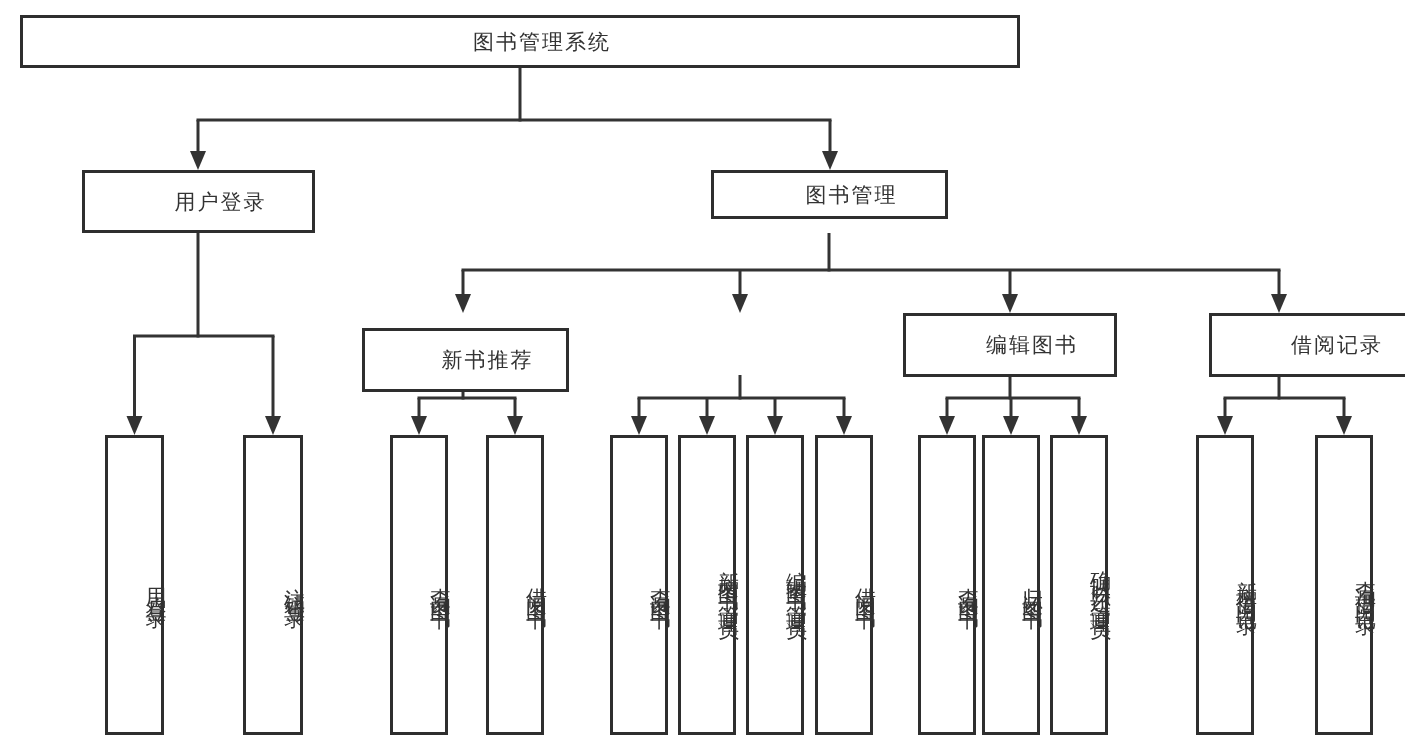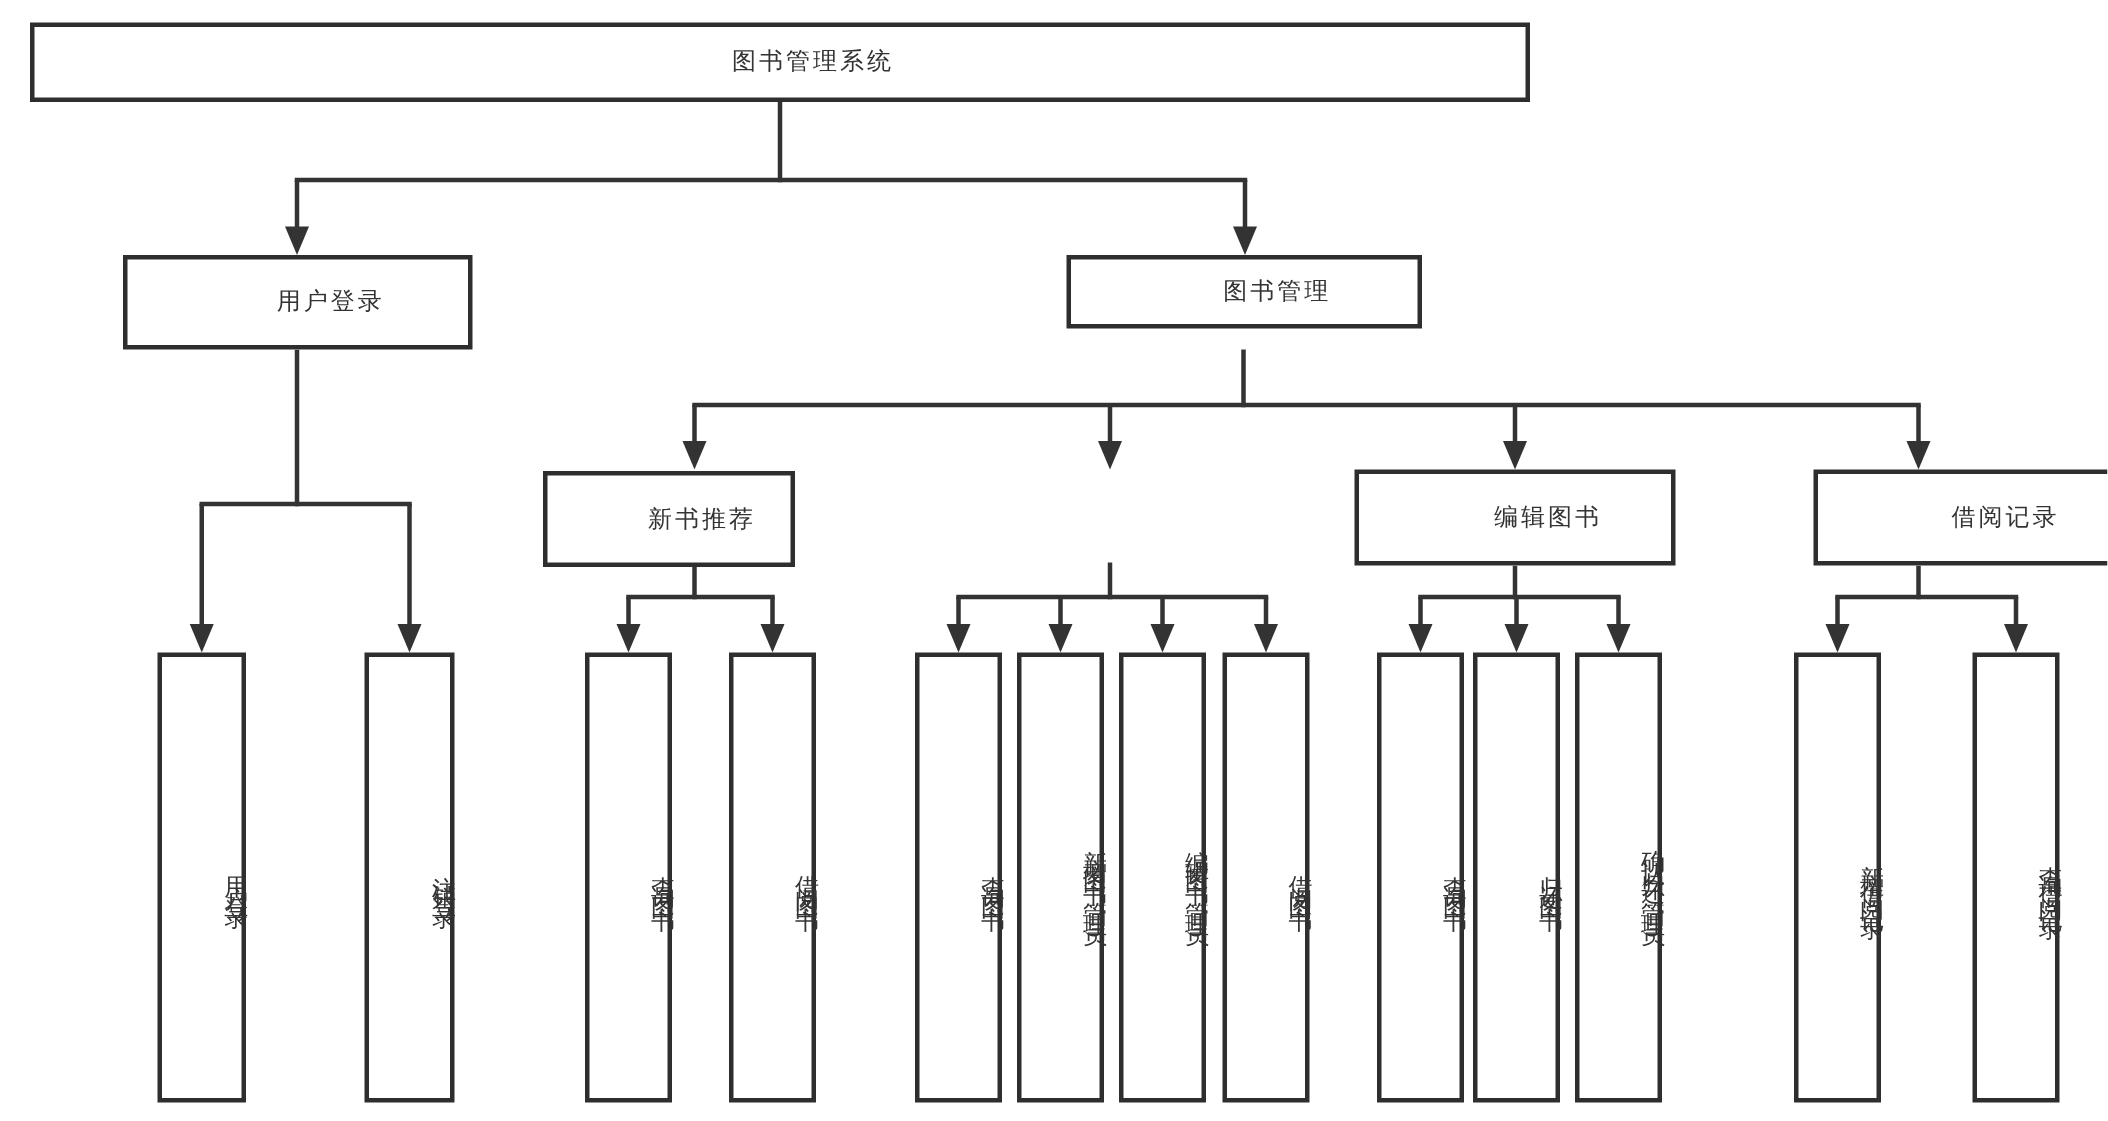--- a/index.html
+++ b/index.html
@@ -20,21 +20,21 @@
   .wires polygon { fill: #333333; }
   .box {
     position: absolute;
     box-sizing: border-box;
     background: #ffffff;
     border: 3px solid #2e2e2e;
     display: flex;
     align-items: center;
     justify-content: center;
     color: #333333;
-    font-size: 16px;
+    font-size: 21px;
     letter-spacing: 2px;
     text-align: left;
     white-space: nowrap;
     padding-left: 44px;
   }
   .vbox {
     writing-mode: vertical-rl;
     text-orientation: mixed;
     letter-spacing: 7px;
     white-space: normal;
@@ -129,21 +129,21 @@
       <line x1="1344" y1="398" x2="1344" y2="418"></line>
       <polygon points="1336,416 1352,416 1344,435"></polygon>
     </g>
   </svg>
 
   <div class="box" style="left:20px; top:15px; width:1000px; height:53px;">图书管理系统</div>
 
   <div class="box" style="left:82px; top:170px; width:233px; height:63px;">用户登录</div>
   <div class="box" style="left:711px; top:170px; width:237px; height:49px;">图书管理</div>
 
-  <div class="box" style="left:362px; top:314px; width:168px; height:64px;">新书推荐</div>
+  <div class="box" style="left:362px; top:328px; width:207px; height:64px;">新书推荐</div>
   <div class="box" style="left:903px; top:313px; width:214px; height:64px;">编辑图书</div>
   <div class="box" style="left:1173px; top:313px; width:212px; height:64px;margin-left:36px;">借阅记录</div>
 
   <div class="box vbox" style="left:105px; top:435px; width:59px; height:300px;">用户登录</div>
   <div class="box vbox" style="left:243px; top:435px; width:60px; height:300px;">注销登录</div>
 
   <div class="box vbox" style="left:390px; top:435px; width:58px; height:300px;">查询图书</div>
   <div class="box vbox" style="left:486px; top:435px; width:58px; height:300px;">借阅图书</div>
 
   <div class="box vbox" style="left:610px; top:435px; width:58px; height:300px;">查询图书</div>

